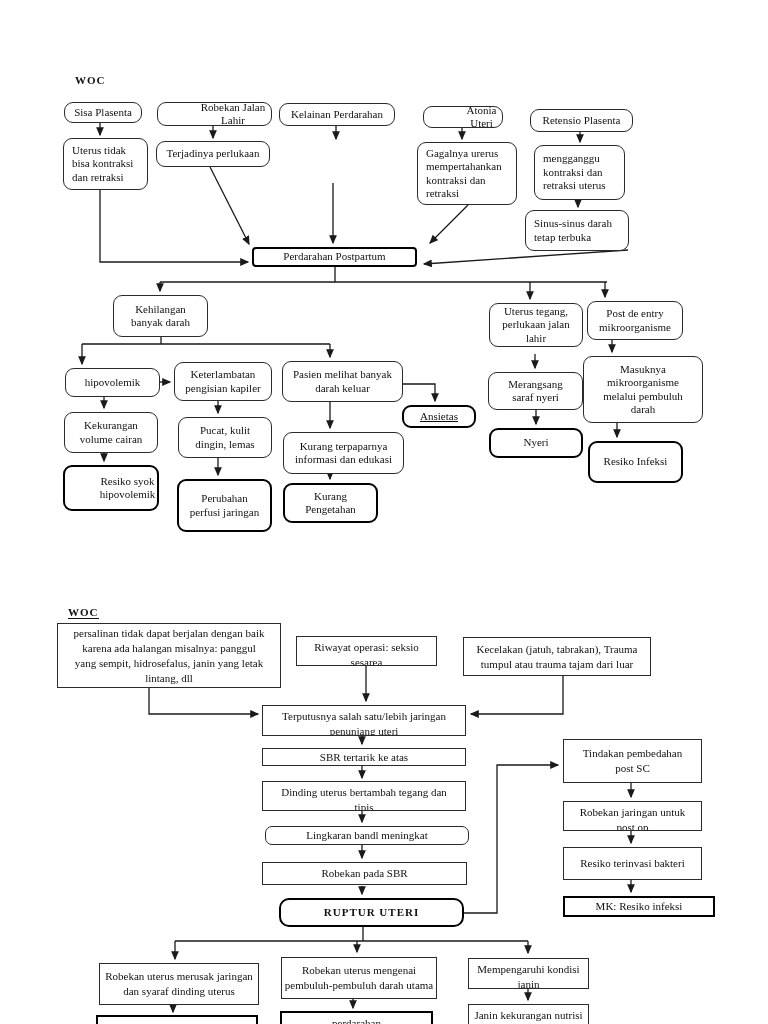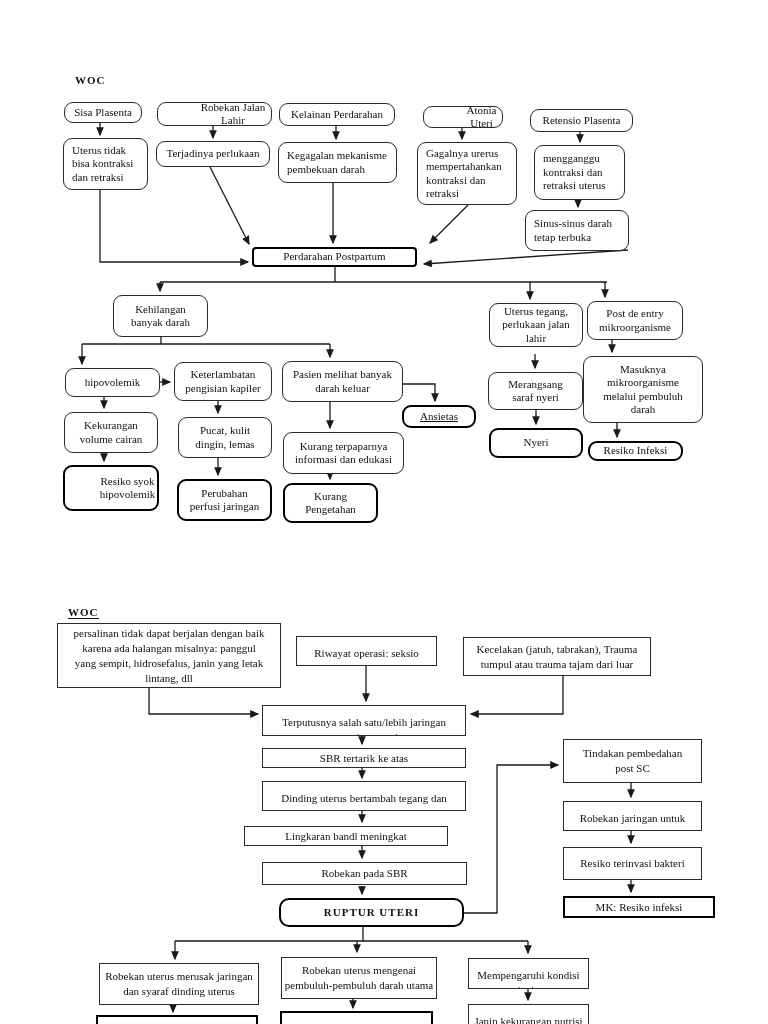--- a/index.html
+++ b/index.html
@@ -21,21 +21,21 @@
     display:flex;align-items:center;justify-content:center;
     text-align:center;font-size:11px;line-height:13.5px;
     white-space:pre-line;overflow:hidden;padding:1px 3px;
   }
   .b{border-width:2.6px;border-color:#000;}
   .l{justify-content:flex-start;text-align:left;padding-left:8px;}
   .sm{border-radius:4px;}
   .rnd{border-radius:10px !important;}
   .big{font-size:16px;font-weight:bold;letter-spacing:1px;}
   .clip{align-items:flex-start;padding-top:3px;}
-  #d2 .node{border-radius:0;font-size:11px;line-height:15px;padding:9px 2px;}
+  #d2 .node{border-radius:0;font-size:11px;line-height:15px;padding:3px 2px;}
 </style>
 </head>
 <body>
 
 <svg id="arrows" width="768" height="1024" viewBox="0 0 768 1024">
   <defs>
     <marker id="ah" markerWidth="8" markerHeight="8" refX="6" refY="3" orient="auto">
       <path d="M0,0 L7,3 L0,6 z" fill="#1a1a1a"></path>
     </marker>
   </defs>
@@ -98,22 +98,20 @@
 <div id="d1" class="layer">
     <div class="node" style="left: 64px; top: 102px; width: 78px; height: 21px;">Sisa Plasenta</div>
     <div class="node" style="left: 157px; top: 102px; width: 115px; height: 24px; padding-left: 40px;">Robekan Jalan Lahir</div>
     <div class="node" style="left: 279px; top: 103px; width: 116px; height: 23px;">Kelainan Perdarahan</div>
     <div class="node" style="left: 423px; top: 106px; width: 80px; height: 22px; padding-left: 40px;">Atonia Uteri</div>
     <div class="node" style="left: 530px; top: 109px; width: 103px; height: 23px;">Retensio Plasenta</div>
     <div class="node l" style="left: 63px; top: 138px; width: 85px; height: 52px;">Uterus tidak
 bisa kontraksi
 dan retraksi</div>
     <div class="node" style="left: 156px; top: 141px; width: 114px; height: 26px;">Terjadinya perlukaan</div>
-    <div class="node l" style="left: 278px; top: 142px; width: 119px; height: 41px;">Kegagalan mekanisme
-pembekuan darah</div>
     <div class="node l" style="left: 417px; top: 142px; width: 100px; height: 63px;">Gagalnya urerus
 mempertahankan
 kontraksi dan
 retraksi</div>
     <div class="node l" style="left: 534px; top: 145px; width: 91px; height: 55px;">mengganggu
 kontraksi dan
 retraksi uterus</div>
     <div class="node l" style="left: 525px; top: 210px; width: 104px; height: 41px;">Sinus-sinus darah
 tetap terbuka</div>
     <div class="node b sm" style="left: 252px; top: 247px; width: 165px; height: 20px;">Perdarahan Postpartum</div>
@@ -126,54 +124,54 @@
 darah keluar</div>
     <div class="node b" style="left: 402px; top: 405px; width: 74px; height: 23px; text-decoration: underline;">Ansietas</div>
     <div class="node" style="left: 64px; top: 412px; width: 94px; height: 41px;">Kekurangan
 volume cairan</div>
     <div class="node" style="left: 178px; top: 417px; width: 94px; height: 41px;">Pucat, kulit
 dingin, lemas</div>
     <div class="node" style="left: 283px; top: 432px; width: 121px; height: 42px;">Kurang terpaparnya
 informasi dan edukasi</div>
     <div class="node b" style="left: 63px; top: 465px; width: 96px; height: 46px; padding-left: 36px;">Resiko syok
 hipovolemik</div>
-    <div class="node b" style="left: 177px; top: 479px; width: 95px; height: 42px;">Perubahan
+    <div class="node b" style="left: 177px; top: 479px; width: 95px; height: 53px;">Perubahan
 perfusi jaringan</div>
     <div class="node b" style="left: 283px; top: 483px; width: 95px; height: 40px;">Kurang
 Pengetahan</div>
     <div class="node" style="left: 489px; top: 303px; width: 94px; height: 44px;">Uterus tegang,
 perlukaan jalan
 lahir</div>
     <div class="node" style="left: 587px; top: 301px; width: 96px; height: 39px;">Post de entry
 mikroorganisme</div>
     <div class="node" style="left: 488px; top: 372px; width: 95px; height: 38px;">Merangsang
 saraf nyeri</div>
     <div class="node" style="left: 583px; top: 356px; width: 120px; height: 67px;">Masuknya
 mikroorganisme
 melalui pembuluh
 darah</div>
     <div class="node b" style="left: 489px; top: 428px; width: 94px; height: 30px;">Nyeri</div>
-    <div class="node b" style="left: 588px; top: 441px; width: 95px; height: 20px;">Resiko Infeksi</div>
+    <div class="node b" style="left: 588px; top: 441px; width: 95px; height: 42px;">Resiko Infeksi</div>
   </div>
 <div id="d2" class="layer">
   <div class="node b" style="left:96px;top:1015px;width:162px;height:30px;"></div>
 <div class="node" style="left: 57px; top: 623px; width: 224px; height: 65px;">persalinan tidak dapat berjalan dengan baik
 karena ada halangan misalnya: panggul
 yang sempit, hidrosefalus, janin yang letak
 lintang, dll</div>
     <div class="node clip" style="left: 296px; top: 636px; width: 141px; height: 30px;">Riwayat operasi: seksio
 sesarea</div>
     <div class="node" style="left: 463px; top: 637px; width: 188px; height: 39px;">Kecelakan (jatuh, tabrakan), Trauma
 tumpul atau trauma tajam dari luar</div>
     <div class="node clip" style="left: 262px; top: 705px; width: 204px; height: 31px;">Terputusnya salah satu/lebih jaringan
 penunjang uteri</div>
     <div class="node" style="left: 262px; top: 748px; width: 204px; height: 18px;">SBR tertarik ke atas</div>
     <div class="node clip" style="left: 262px; top: 781px; width: 204px; height: 30px;">Dinding uterus bertambah tegang dan
 tipis</div>
-    <div class="node" style="left: 244px; top: 826px; width: 204px; height: 19px;">Lingkaran bandl meningkat</div>
+    <div class="node" style="left: 265px; top: 826px; width: 204px; height: 19px; border-radius: 7px;">Lingkaran bandl meningkat</div>
     <div class="node" style="left: 262px; top: 862px; width: 205px; height: 23px;">Robekan pada SBR</div>
     <div class="node b big rnd" style="left: 279px; top: 898px; width: 185px; height: 29px;">RUPTUR UTERI</div>
     <div class="node" style="left: 563px; top: 739px; width: 139px; height: 44px;">Tindakan pembedahan
 post SC</div>
     <div class="node clip" style="left: 563px; top: 801px; width: 139px; height: 30px;">Robekan jaringan untuk
 post op</div>
     <div class="node" style="left: 563px; top: 847px; width: 139px; height: 33px;">Resiko terinvasi bakteri</div>
     <div class="node b" style="left: 563px; top: 896px; width: 152px; height: 21px;">MK: Resiko infeksi</div>
     <div class="node" style="left: 99px; top: 963px; width: 160px; height: 42px;">Robekan uterus merusak jaringan
 dan syaraf dinding uterus</div>

